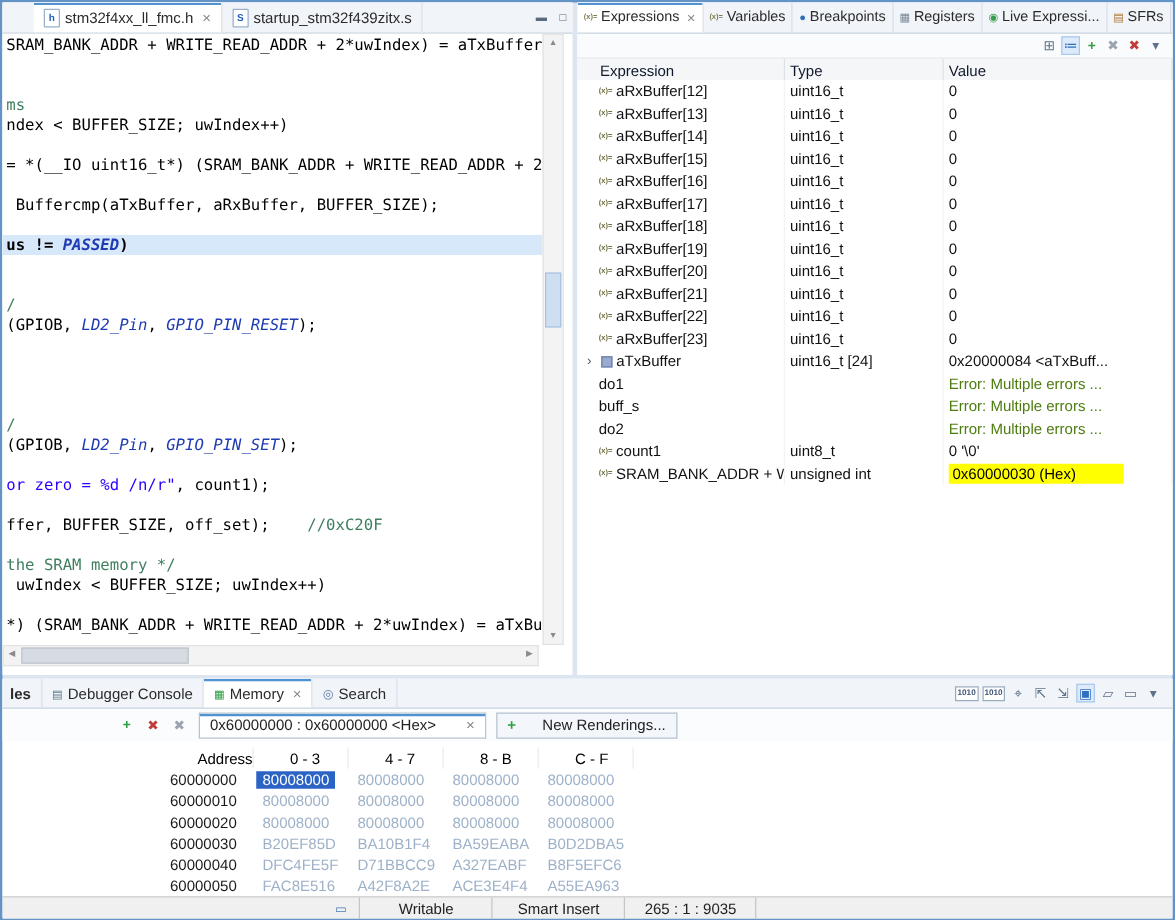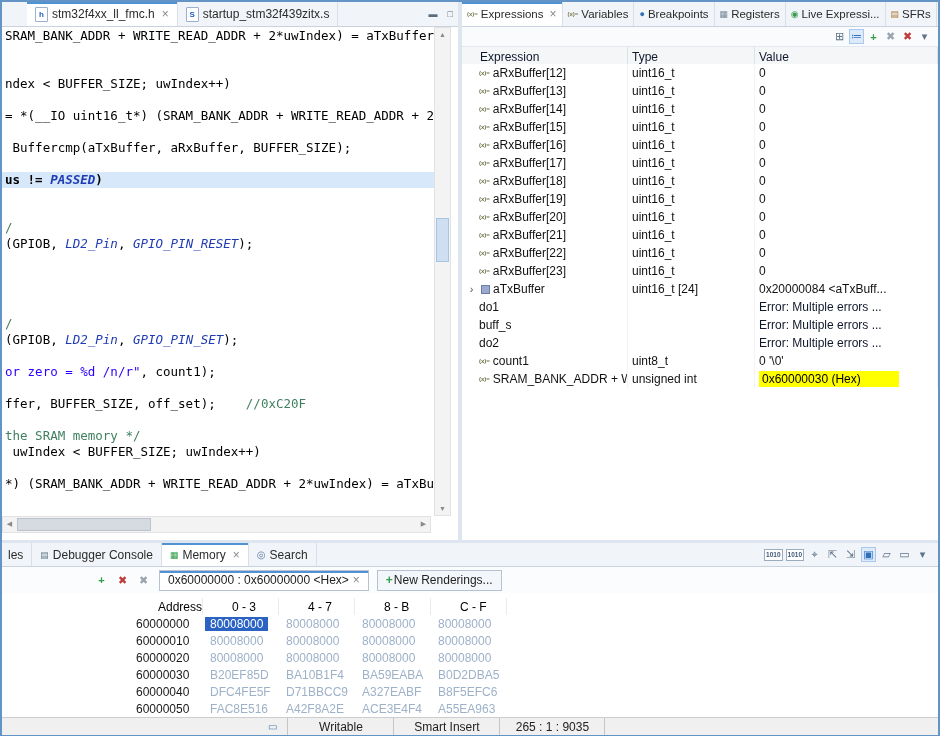--- a/index.html
+++ b/index.html
@@ -3,21 +3,21 @@
 <meta charset="utf-8">
 <style>
   html,body{margin:0;padding:0;background:#c8d4e2;}
   .app{position:relative;width:940px;height:736px;background:#dde6f0;font-family:"Liberation Sans",sans-serif;overflow:hidden;box-shadow:inset 0 0 0 2px #6494c6;}
   
   .tabbar{position:relative;display:flex;align-items:stretch;height:24px;background:#f1f4f8;border-bottom:1px solid #c9d3e0;font-size:12px;color:#2b2b2b;overflow:hidden;}
   .tabs-box{display:flex;align-items:stretch;}
   .spacer{flex:1;}
   .tab{display:flex;align-items:center;gap:4px;padding:0 8px;border-right:1px solid #d8dfe8;white-space:nowrap;cursor:default;}
   .tab.active{background:#fff;box-shadow:inset 0 2px 0 #4f93d2;}
-  .tab.partial{padding-left:6px;}
+  .tab.partial{padding-left:6px;font-weight:bold;}
   .tab-close{color:#888;font-size:12px;margin-left:3px;}
   .tab-icon{display:inline-flex;align-items:center;justify-content:center;}
   .file-h-icon,.file-s-icon{width:11px;height:13px;background:#fff;border:1px solid #9ab0cc;font-size:8px;color:#1f5fbf;font-weight:bold;border-radius:1px;}
   .ico-expr-icon,.ico-var-icon{font-size:6px;color:#7d7d4f;font-weight:bold;}
   .ico-bp-icon{color:#2f6fb5;font-size:9px;}
   .ico-reg-icon{color:#7a8a99;font-size:9px;}
   .ico-live-icon{color:#3a9d4e;font-size:9px;}
   .ico-sfr-icon{color:#b07b3a;font-size:9px;}
   .ico-console-icon{color:#607d8b;font-size:9px;}
   .ico-memory-icon{color:#2f9e44;font-size:9px;}
@@ -56,29 +56,29 @@
   .expr-header{display:grid;grid-template-columns:166px 127px 1fr;height:19px;background:#f4f6f8;border-bottom:1px solid #d9dee5;font-size:12px;color:#0f172a;}
   .expr-header>div{padding:0 4px;border-right:1px solid #dde2e8;display:flex;align-items:center;overflow:hidden;}
   .expr-header>div:first-child{padding-left:18px;}
   .expr-rows{position:absolute;top:62px;left:0;right:0;bottom:0;overflow:hidden;background:#fff;}
   .expr-row{display:grid;grid-template-columns:166px 127px 1fr;height:18px;font-size:12px;color:#111;}
   .expr-row .cell{padding:0 4px;white-space:nowrap;overflow:hidden;display:flex;align-items:center;border-right:1px solid #f1f3f6;}
   .c-expr{padding-left:17px !important;gap:3px;}
   .row-watch{font-size:6px;color:#6f6f45;font-weight:bold;flex:none;}
   .row-struct{width:9px;height:9px;background:#9aa9d0;border:1px solid #6e7ea8;flex:none;box-sizing:border-box;}
   .expand{color:#555;font-size:11px;width:13px;margin-left:-14px;text-align:center;flex:none;}
-  .err{color:#0f172a;text-align:center;}
+  .err{color:#4d7c0f;text-align:center;}
   .vylw{background:#ffff00;padding:1px 38px 1px 3px;color:#000;}
   
   .bottom-panel{position:absolute;left:2px;right:2px;top:543px;height:174px;background:#fff;}
   .bottom-panel .tabbar{height:23px;}
   .btoolbar{display:flex;align-items:center;gap:3px;padding-right:8px;}
   .monitor-row{height:26px;background:#fbfcfd;display:flex;align-items:center;font-size:12px;color:#222;}
   .mon-icons{margin-left:92px;display:flex;gap:6px;}
-  .rtab{height:21px;margin-left:8px;border:1px solid #b6c2d1;background:#fff;display:flex;align-items:center;gap:1px;padding:0 8px;box-sizing:border-box;}
+  .rtab{height:21px;margin-left:8px;border:1px solid #b6c2d1;background:#fff;display:flex;align-items:center;gap:21px;padding:0 8px;box-sizing:border-box;}
   .rtab.active{box-shadow:inset 0 2px 0 #4f93d2;}
   .rtab.newtab{background:#f3f6fa;}
   .plus{color:#2f9e44;font-weight:bold;}
   .mem-table{margin:5px 0 0 127px;font-size:12px;}
   .mem-header{display:grid;grid-template-columns:74px 76px 76px 76px 76px;height:17px;color:#000;}
   .mem-header>div{padding-left:7px;border-right:1px solid #e8ecf1;display:flex;align-items:center;margin-left:22px;}
   .mem-row{display:grid;grid-template-columns:74px 76px 76px 76px 76px;height:17px;align-items:center;}
   .m-addr{padding-left:7px;color:#1a1a1a;}
   .m-val{padding-left:7px;color:#9db1c8;overflow:hidden;white-space:nowrap;}
   .m-val .sel{background:#2a63c4;color:#fff;padding:1px 5px;margin-left:-5px;}
@@ -107,20 +107,21 @@
           </div>
         </div>
       <div class="spacer"></div>
       <span class="winbtn">▬</span>
       <span class="winbtn">□</span>
     </div>
     <div class="code">
         <div class="code-line"><span class="seg-code">SRAM_BANK_ADDR + WRITE_READ_ADDR + 2*uwIndex) = aTxBuffer[uw</span></div>
         <div class="code-line">&nbsp;</div>
         <div class="code-line">&nbsp;</div>
+        <div class="code-line"><span class="seg-comment">ms</span></div>
         <div class="code-line"><span class="seg-code">ndex &lt; BUFFER_SIZE; uwIndex++)</span></div>
         <div class="code-line">&nbsp;</div>
         <div class="code-line"><span class="seg-code">= *(__IO uint16_t*) (SRAM_BANK_ADDR + WRITE_READ_ADDR + 2*uw</span></div>
         <div class="code-line">&nbsp;</div>
         <div class="code-line"><span class="seg-code"> Buffercmp(aTxBuffer, aRxBuffer, BUFFER_SIZE);</span></div>
         <div class="code-line">&nbsp;</div>
         <div class="code-line hl"><span class="seg-code">us != </span><span class="seg-macro">PASSED</span><span class="seg-code">)</span></div>
         <div class="code-line">&nbsp;</div>
         <div class="code-line">&nbsp;</div>
         <div class="code-line"><span class="seg-comment">/</span></div>

